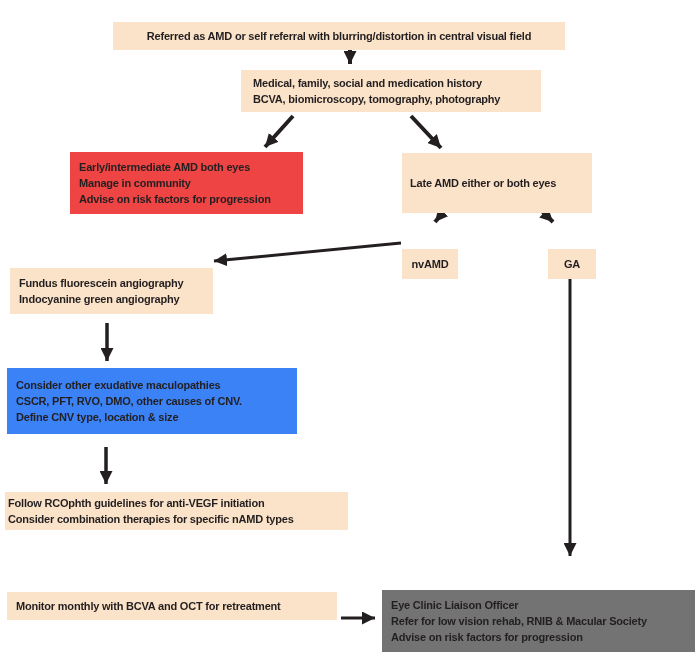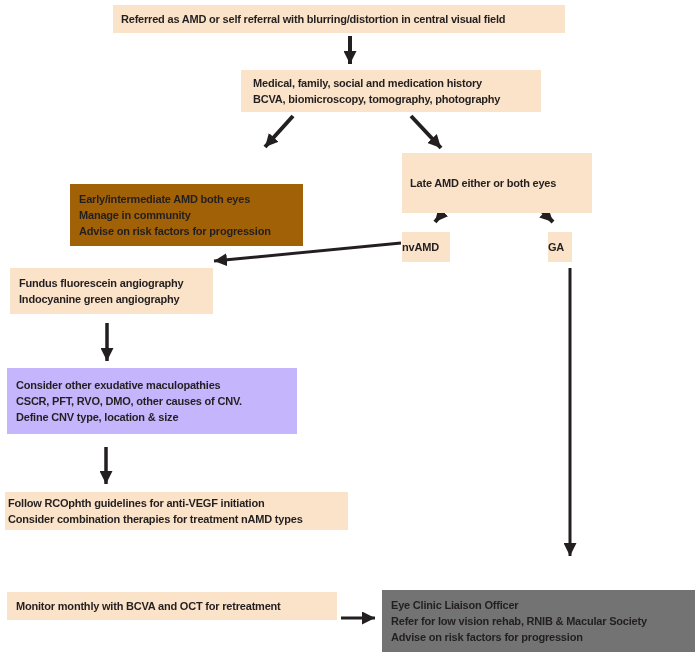--- a/index.html
+++ b/index.html
@@ -17,21 +17,21 @@
     color:#231f20;
     font-weight:bold;
     font-size:11px;
     letter-spacing:-0.2px;
     line-height:16px;
     padding:7px 9px;
     white-space:nowrap;
     box-sizing:border-box;
   }
   .box .ln{white-space:nowrap;}
-  .center{}
+  .center{text-align:center;margin-top:17px;}
   #arrows{
     position:absolute;left:0;top:0;width:700px;height:659px;
     pointer-events:none;
   }
   #arrows line{stroke:#231f20;}
 </style>
 </head>
 <body>
 
 <div class="canvas">
@@ -56,52 +56,52 @@
 
   <div class="box center" style="left: 113px; top: 5px; min-width: 452px; padding: 6px 8px; background: rgb(251, 227, 201); color: rgb(35, 31, 32);">
     <div class="ln">Referred as AMD or self referral with blurring/distortion in central visual field</div>
   </div>
 
   <div class="box" style="left: 197px; top: 70px; min-width: 300px; padding: 5px 12px; background: rgb(251, 227, 201); color: rgb(35, 31, 32); margin-left: 44px;">
     <div class="ln">Medical, family, social and medication history</div>
     <div class="ln">BCVA, biomicroscopy, tomography, photography</div>
   </div>
 
-  <div class="box" style="left: 70px; top: 152px; min-width: 233px; background: #a16207; color: rgb(35, 31, 32); margin-top: 32px;">
+  <div class="box" style="left: 70px; top: 152px; min-width: 233px; background: #ef4444; color: rgb(35, 31, 32);">
     <div class="ln">Early/intermediate AMD both eyes</div>
     <div class="ln">Manage in community</div>
     <div class="ln">Advise on risk factors for progression</div>
   </div>
 
   <div class="box" style="left: 402px; top: 153px; min-width: 190px; padding: 22px 8px; background: rgb(251, 227, 201); color: rgb(35, 31, 32);">
     <div class="ln">Late AMD either or both eyes</div>
   </div>
 
-  <div class="box center" style="left: 402px; top: 232px; width: 48px; padding: 7px 0px; background: rgb(251, 227, 201); color: rgb(35, 31, 32);">
+  <div class="box center" style="left: 402px; top: 232px; width: 56px; padding: 7px 0px; background: rgb(251, 227, 201); color: rgb(35, 31, 32);">
     <div class="ln">nvAMD</div>
   </div>
 
-  <div class="box center" style="left: 548px; top: 232px; width: 24px; padding: 7px 0px; background: rgb(251, 227, 201); color: rgb(35, 31, 32);">
+  <div class="box center" style="left: 548px; top: 232px; width: 48px; padding: 7px 0px; background: rgb(251, 227, 201); color: rgb(35, 31, 32);">
     <div class="ln">GA</div>
   </div>
 
   <div class="box" style="left: 10px; top: 268px; min-width: 203px; background: rgb(251, 227, 201); color: rgb(35, 31, 32);">
     <div class="ln">Fundus fluorescein angiography</div>
     <div class="ln">Indocyanine green angiography</div>
   </div>
 
-  <div class="box" style="left: 7px; top: 368px; min-width: 290px; padding: 9px; background: #c4b5fd; color: rgb(35, 31, 32);">
+  <div class="box" style="left: 7px; top: 368px; min-width: 290px; padding: 9px; background: #3b82f6; color: rgb(35, 31, 32);">
     <div class="ln">Consider other exudative maculopathies</div>
     <div class="ln">CSCR, PFT, RVO, DMO, other causes of CNV.</div>
     <div class="ln">Define CNV type, location &amp; size</div>
   </div>
 
   <div class="box" style="left: 5px; top: 492px; min-width: 343px; padding: 3px; background: rgb(251, 227, 201); color: rgb(35, 31, 32);">
     <div class="ln">Follow RCOphth guidelines for anti-VEGF initiation</div>
-    <div class="ln">Consider combination therapies for treatment nAMD types</div>
+    <div class="ln">Consider combination therapies for specific nAMD types</div>
   </div>
 
   <div class="box" style="left: 7px; top: 592px; min-width: 330px; padding: 6px 9px; background: rgb(251, 227, 201); color: rgb(35, 31, 32);">
     <div class="ln">Monitor monthly with BCVA and OCT for retreatment</div>
   </div>
 
   <div class="box" style="left: 382px; top: 590px; min-width: 313px; background: #737373; color: rgb(35, 31, 32);">
     <div class="ln">Eye Clinic Liaison Officer</div>
     <div class="ln">Refer for low vision rehab, RNIB &amp; Macular Society</div>
     <div class="ln">Advise on risk factors for progression</div>

